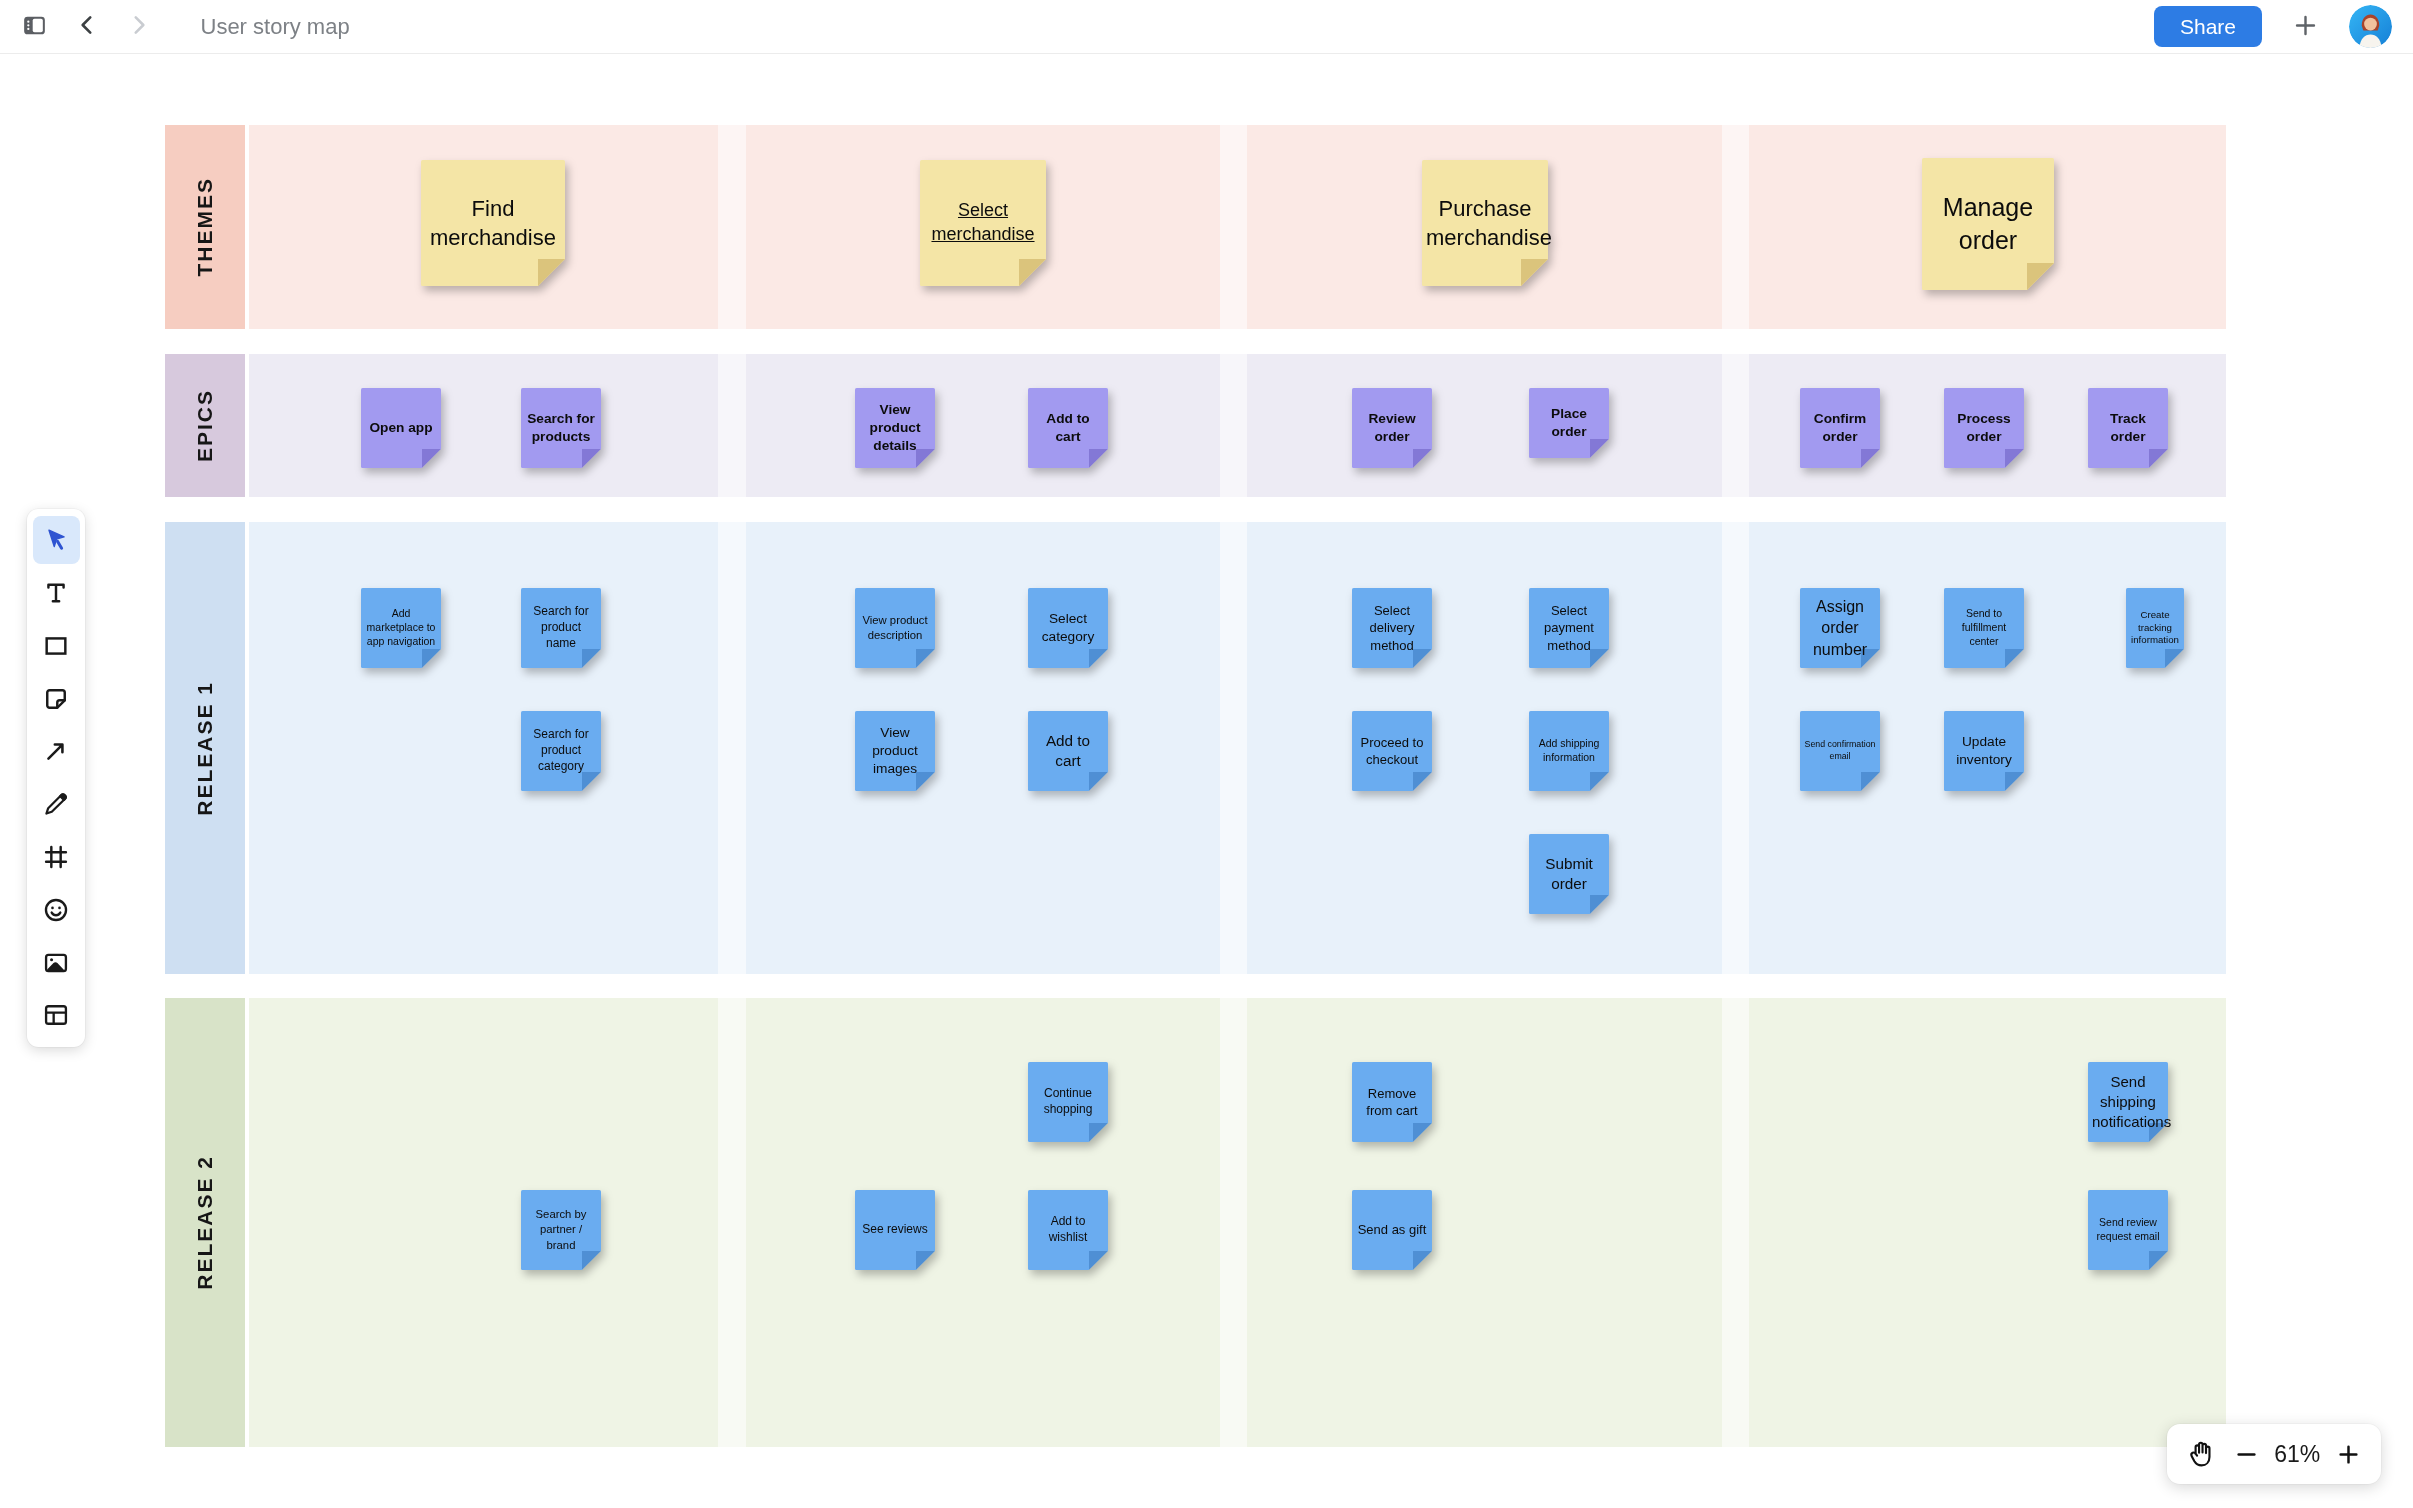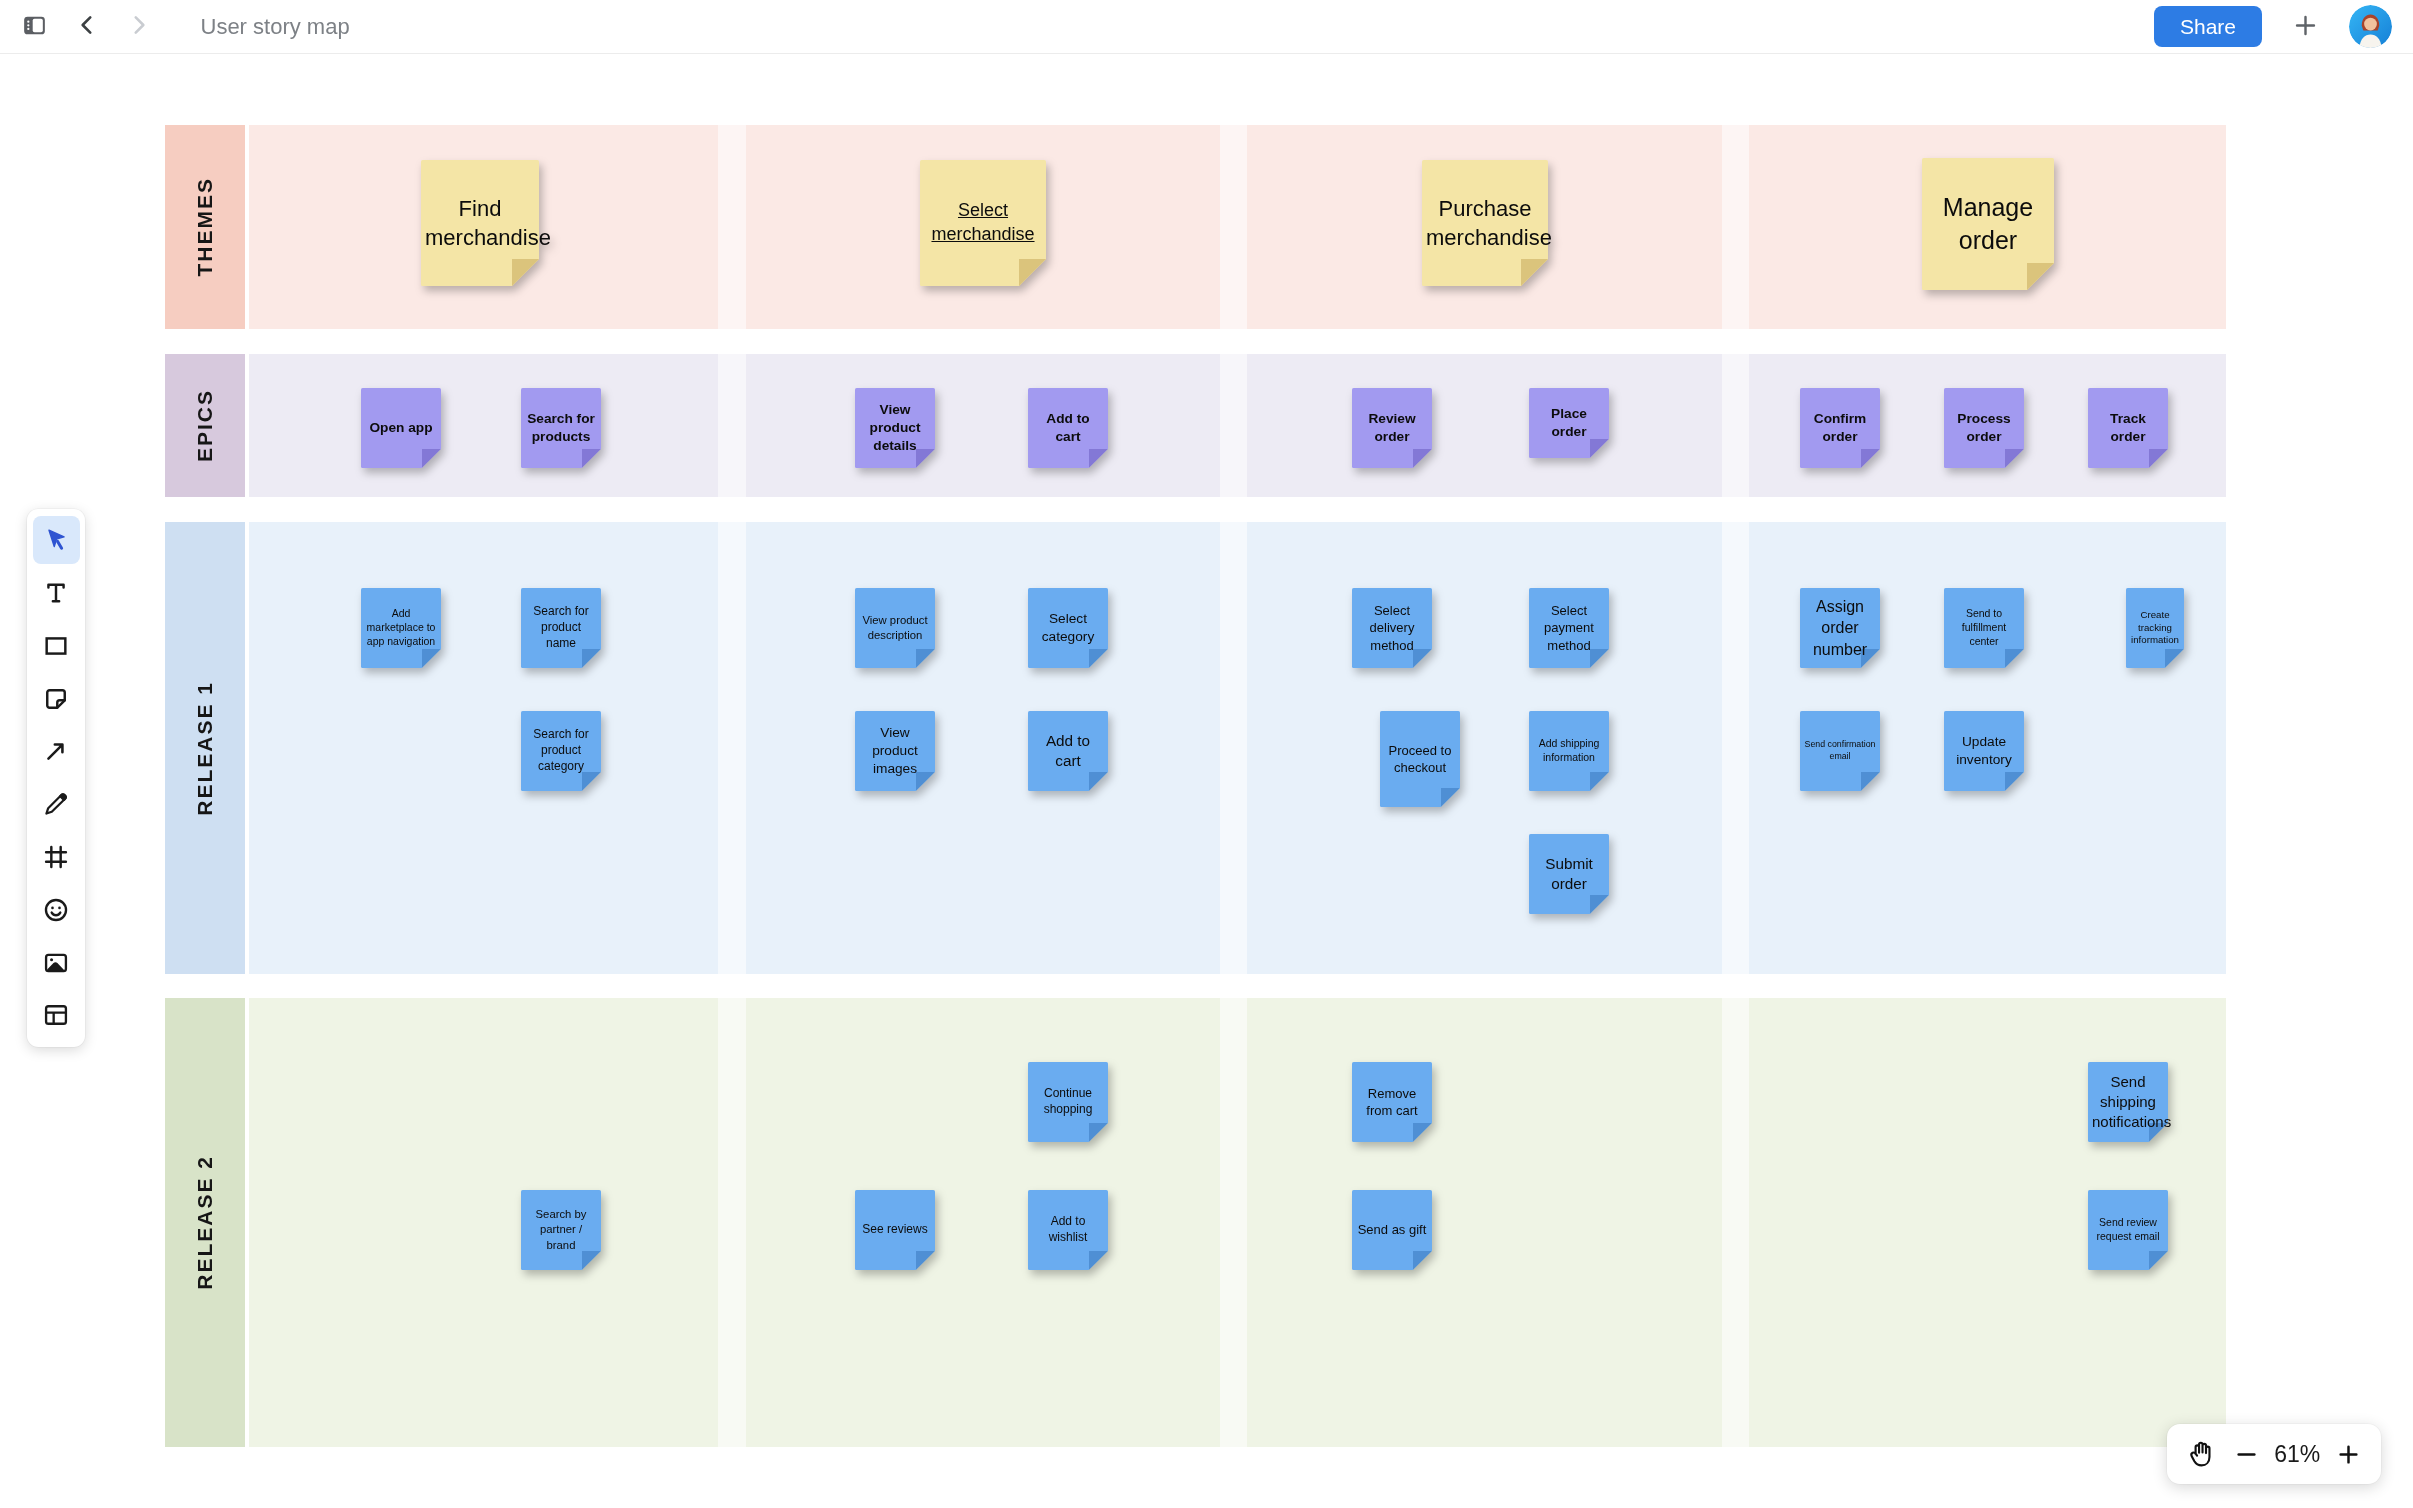--- a/index.html
+++ b/index.html
@@ -105,21 +105,21 @@
     <div class="col-gap" style="left: 718px; width: 28px; top: 522px; height: 452px;"></div>
     <div class="col-gap" style="left: 1220px; width: 27px; top: 522px; height: 452px;"></div>
     <div class="col-gap" style="left: 1722px; width: 27px; top: 522px; height: 452px;"></div>
     <div class="row-label" style="top: 998px; height: 449px; background: rgb(216, 227, 200);">
       <span>RELEASE 2</span>
     </div>
     <div class="row-band" style="top: 998px; height: 449px; background: rgb(239, 244, 229);"></div>
     <div class="col-gap" style="left: 718px; width: 28px; top: 998px; height: 449px;"></div>
     <div class="col-gap" style="left: 1220px; width: 27px; top: 998px; height: 449px;"></div>
     <div class="col-gap" style="left: 1722px; width: 27px; top: 998px; height: 449px;"></div>
-    <div class="note theme" style="left: 421px; top: 160px; width: 118px; height: 126px;">
+    <div class="note theme" style="left: 421px; top: 160px; width: 144px; height: 126px;">
       <div class="paper"></div>
       <div class="fold"></div>
       <span style="font-size: 22px;">Find merchandise</span>
     </div>
     <div class="note theme" style="left: 920px; top: 160px; width: 126px; height: 126px;">
       <div class="paper"></div>
       <div class="fold"></div>
       <span style="font-size: 18px; text-decoration: underline;">Select merchandise</span>
     </div>
     <div class="note theme" style="left: 1422px; top: 160px; width: 126px; height: 126px;">
@@ -215,21 +215,21 @@
     <div class="note story" style="left: 1352px; top: 588px; width: 80px; height: 80px;">
       <div class="paper"></div>
       <div class="fold"></div>
       <span style="font-size: 13px;">Select delivery method</span>
     </div>
     <div class="note story" style="left: 1529px; top: 588px; width: 80px; height: 80px;">
       <div class="paper"></div>
       <div class="fold"></div>
       <span style="font-size: 13px;">Select payment method</span>
     </div>
-    <div class="note story" style="left: 1380px; top: 711px; width: 80px; height: 96px;">
+    <div class="note story" style="left: 1352px; top: 711px; width: 80px; height: 80px;">
       <div class="paper"></div>
       <div class="fold"></div>
       <span style="font-size: 13px;">Proceed to checkout</span>
     </div>
     <div class="note story" style="left: 1529px; top: 711px; width: 80px; height: 80px;">
       <div class="paper"></div>
       <div class="fold"></div>
       <span style="font-size: 10.5px;">Add shipping information</span>
     </div>
     <div class="note story" style="left: 1529px; top: 834px; width: 80px; height: 80px;">

